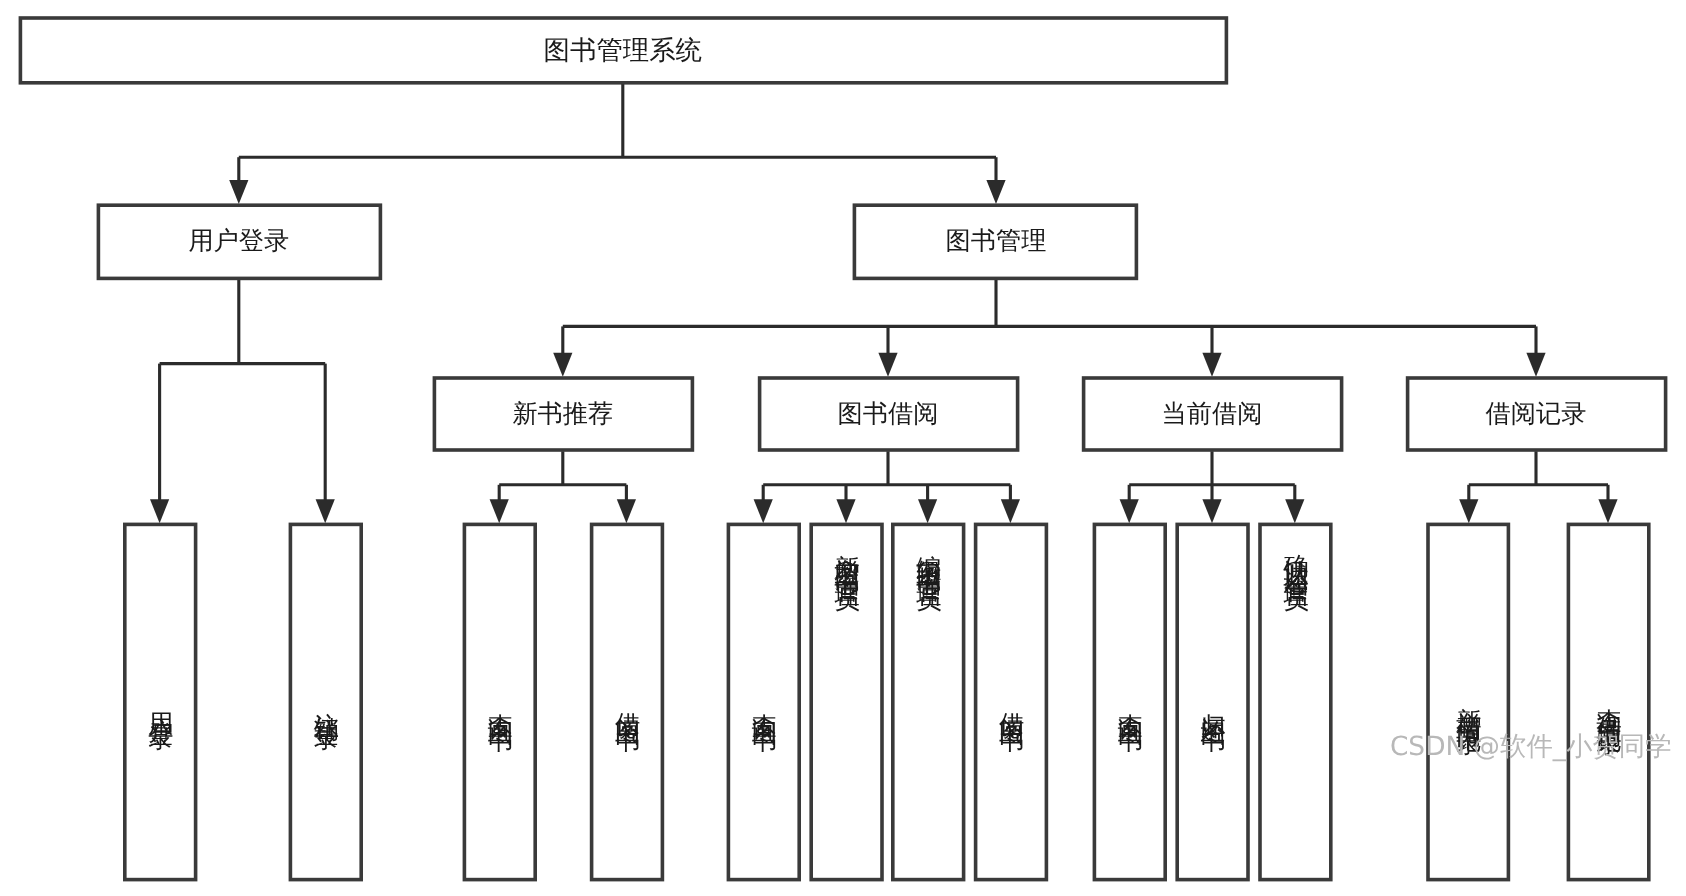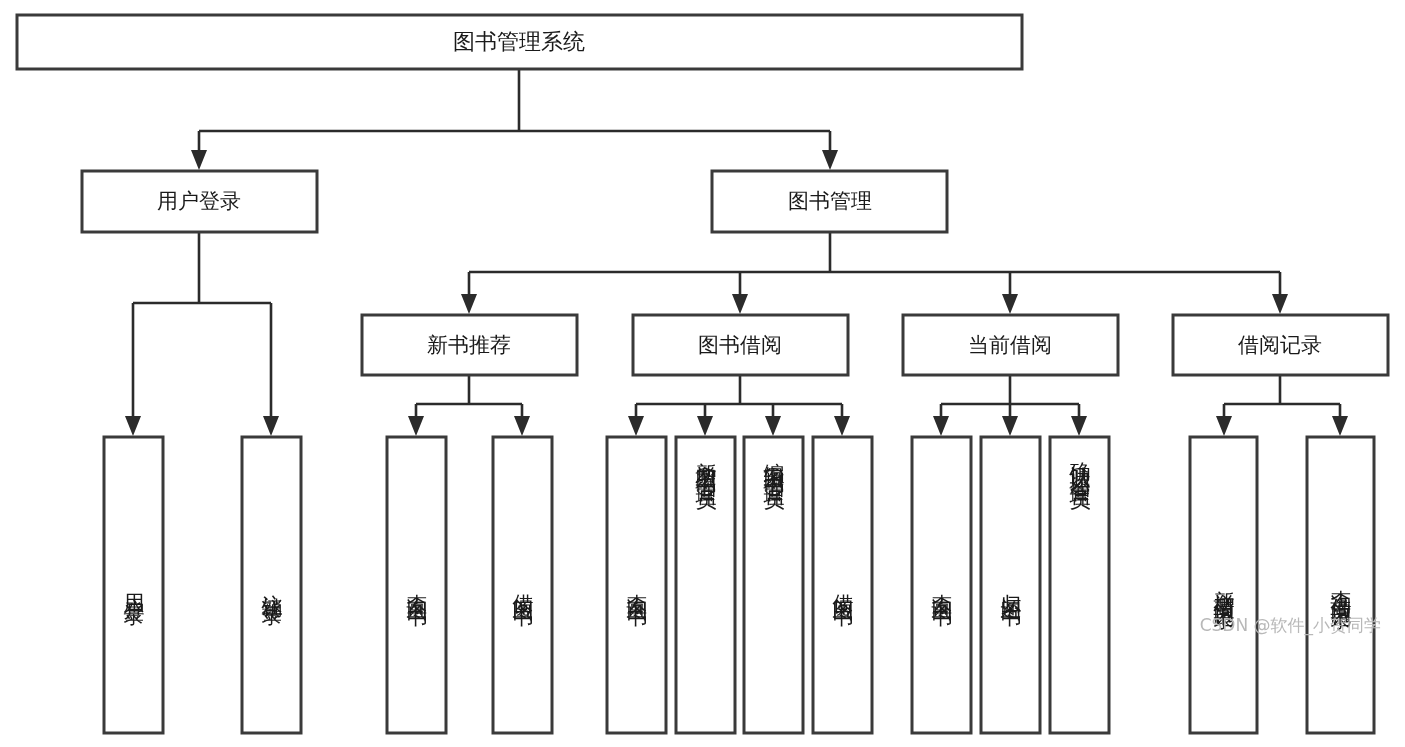--- a/index.html
+++ b/index.html
@@ -69,24 +69,24 @@
     text-orientation: upright;
     font-family: "DejaVu Sans", "Liberation Sans", sans-serif;
     font-size: 21px;
     line-height: 1;
     letter-spacing: 4px;
     color: #1a1a1a;
     white-space: nowrap;
   }
   .watermark {
     position: absolute;
-    right: 24px;
+    right: 12px;
     bottom: 4px;
     font-family: "DejaVu Sans", "Liberation Sans", sans-serif;
-    font-size: 17px;
+    font-size: 22px;
     color: #b8b8b8;
     white-space: nowrap;
     pointer-events: none;
   }
 </style>
 </head>
 <body>
 
 <div id="diagram-root">
 

